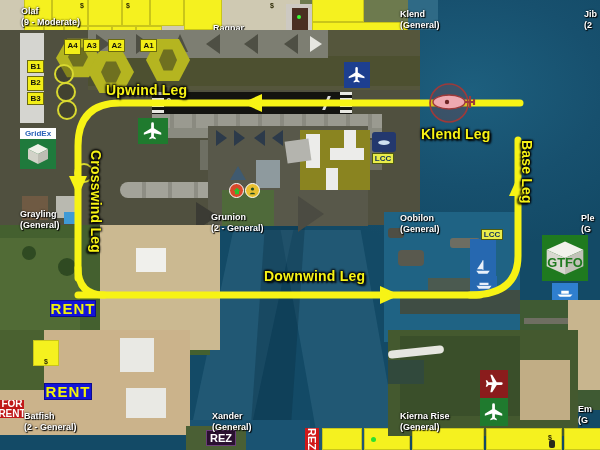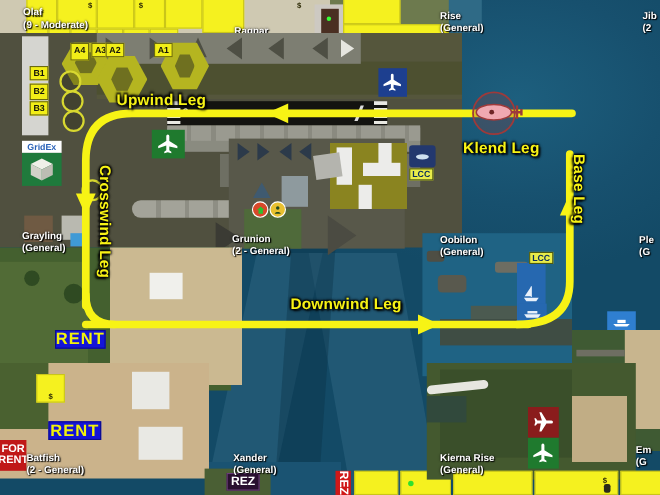--- a/index.html
+++ b/index.html
@@ -123,21 +123,21 @@
 
   <div class="region" style="left:21px;top:6px;">
     <span>Olaf</span><br>
     <span>(9 - Moderate)</span>
   </div>
   <div class="region" style="left:213px;top:23px;">
     <span>Ragnar</span><br>
     <span>(Moderate)</span>
   </div>
   <div class="region" style="left:400px;top:9px;">
-    <span>Rise</span><br>
+    <span>Klend</span><br>
     <span>(General)</span>
   </div>
   <div class="region" style="left:584px;top:9px;">
     <span>Jib</span><br>
     <span>(2</span>
   </div>
 
   <div class="asphalt" style="left:0;top:30px;width:420px;height:195px;background:#50503f;"></div>
   <div class="tarmacdark" style="left:88px;top:30px;width:332px;height:60px;background:#55563c;"></div>
   <div class="grassdark" style="left:88px;top:56px;width:332px;height:30px;background:#4d5030;"></div>
@@ -182,21 +182,21 @@
   <div class="heli" style="left:56px;top:82px;width:16px;height:16px;"></div>
   <div class="heli" style="left:57px;top:100px;width:16px;height:16px;"></div>
   <div class="heli" style="left:74px;top:163px;width:16px;height:16px;"></div>
 
   <div class="plotlabel" style="left:64px;top:39px;width:17px;height:16px;">
     <span>A4</span>
   </div>
   <div class="plotlabel" style="left:83px;top:39px;width:17px;height:13px;">
     <span>A3</span>
   </div>
-  <div class="plotlabel" style="left:96px;top:39px;width:17px;height:13px;">
+  <div class="plotlabel" style="left:108px;top:39px;width:17px;height:13px;">
     <span>A2</span>
   </div>
   <div class="plotlabel" style="left:120px;top:39px;width:17px;height:13px;margin-left:20px;">
     <span>A1</span>
   </div>
   <div class="concrete" style="left:20px;top:33px;width:24px;height:90px;background:#d5d5d0;"></div>
   <div class="plotlabel" style="left:27px;top:60px;width:17px;height:13px;">
     <span>B1</span>
   </div>
   <div class="plotlabel" style="left:27px;top:76px;width:17px;height:15px;">
@@ -291,21 +291,21 @@
   <div class="concrete" style="left:126px;top:388px;width:40px;height:30px;background:#e9e9e4;"></div>
   <div class="parcel" style="left:33px;top:340px;width:26px;height:26px;"></div>
   <div class="moneyicon" style="left:42px;top:358px;width:8px;">$</div>
 
   <div class="sign sign-rent" style="left:44px;top:383px;width:48px;height:17px;">
     <span>RENT</span>
   </div>
   <div class="sign sign-rent" style="left:50px;top:300px;width:46px;height:17px;">
     <span>RENT</span>
   </div>
-  <div class="sign sign-forrent" style="left:0;top:400px;width:24px;height:28px;">
+  <div class="sign sign-forrent" style="left:0;top:400px;width:24px;height:18px;">
     <span>FOR</span>
     <span>RENT</span>
   </div>
   <div class="region" style="left:24px;top:411px;">
     <span>Batfish</span><br>
     <span>(2 - General)</span>
   </div>
 
   <div class="land" style="left:190px;top:420px;width:120px;height:30px;background:#1a5372;"></div>
   <div class="greenland" style="left:186px;top:426px;width:60px;height:24px;background:#4a5f34;"></div>
@@ -347,20 +347,28 @@
   </div>
   <div class="region" style="left:400px;top:213px;">
     <span>Oobilon</span><br>
     <span>(General)</span>
   </div>
   <div class="region" style="left:581px;top:213px;">
     <span>Ple</span><br>
     <span>(G</span>
   </div>
 
+  <div class="sign sign-gtfo" style="left:542px;top:235px;width:46px;height:46px;">
+    <svg width="44" height="44" viewBox="0 0 48 48">
+      <polygon points="24,6 44,15 24,24 4,15" fill="#f2f2ec"></polygon>
+      <polygon points="4,15 24,24 24,42 4,33" fill="#d8d8d0"></polygon>
+      <polygon points="44,15 24,24 24,42 44,33" fill="#c2c2b8"></polygon>
+      <text x="24" y="34" font-family="Liberation Sans, sans-serif" font-size="14" font-weight="bold" fill="#1f7a1f" text-anchor="middle">GTFO</text>
+    </svg>
+  </div>
   <div class="sign sign-blue" style="left:552px;top:283px;width:26px;height:20px;background:#2f7fd0;">
     <svg width="18" height="10" viewBox="0 0 24 12">
       <path d="M2 8h20l-3 3H5z" fill="#ffffff"></path>
         <rect x="7" y="3" width="10" height="4" fill="#ffffff"></rect>
     </svg>
   </div>
 
   <div class="greenland" style="left:520px;top:300px;width:80px;height:110px;background:#3f5a33;"></div>
   <div class="sand" style="left:568px;top:300px;width:32px;height:90px;background:#c8b58e;"></div>
   <div class="concrete" style="left:540px;top:330px;width:30px;height:26px;background:#d8d8d2;"></div>

